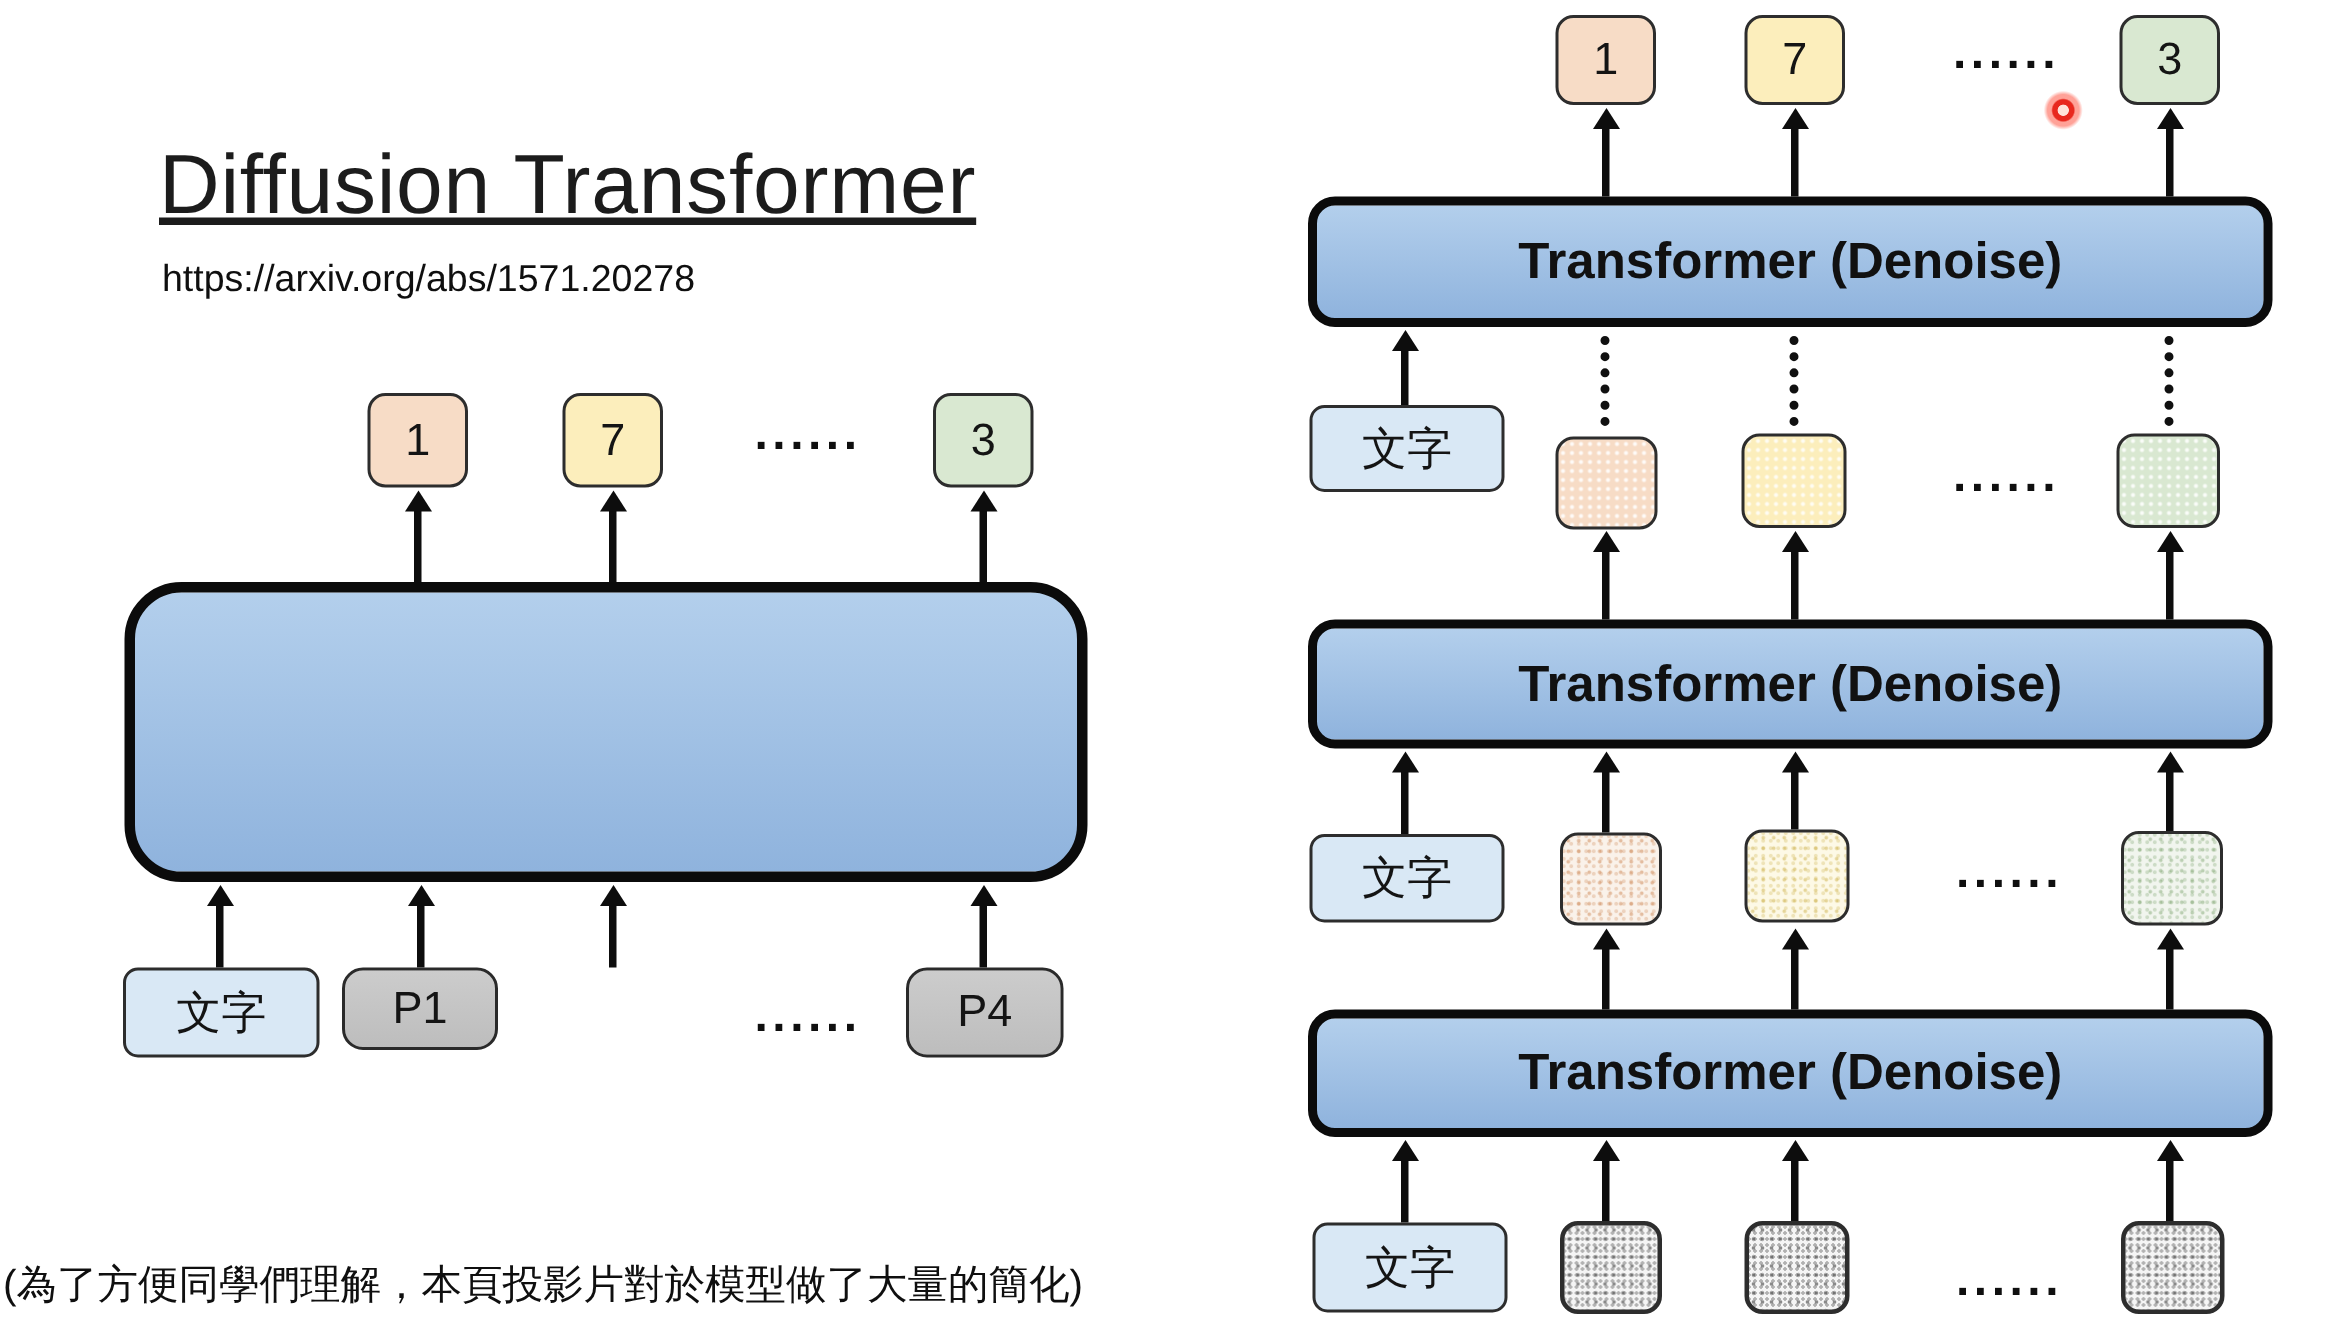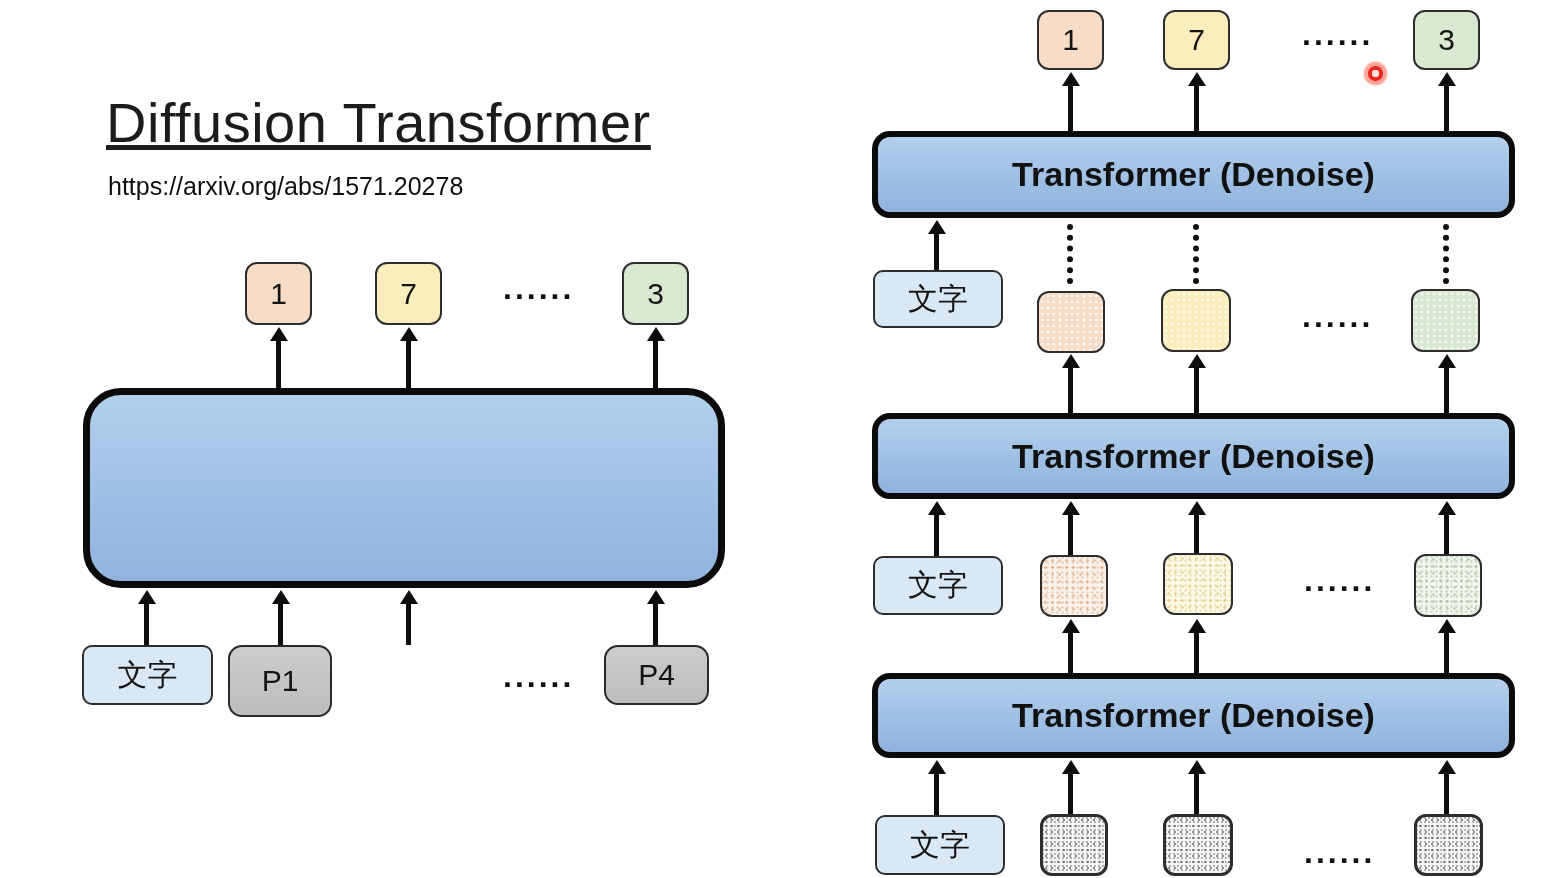--- a/index.html
+++ b/index.html
@@ -124,24 +124,25 @@
   <div class="arr" style="left:653px;top:340px;height:48px;"></div>
 
   <div class="abs bigbox"></div>
 
   <div class="arr" style="left:144px;top:603px;height:42px;"></div>
   <div class="arr" style="left:278px;top:603px;height:42px;"></div>
   <div class="arr" style="left:406px;top:603px;height:42px;"></div>
   <div class="arr" style="left:653px;top:603px;height:42px;"></div>
 
   <div class="abs token blue" style="left:82px;top:645px;width:131px;height:60px;">文字</div>
-  <div class="abs token gray" style="left:228px;top:645px;width:104px;height:72px;">P1</div>
+  <div class="abs token gray" style="left:228px;top:645px;width:104px;height:55px;">P1</div>
   <span class="abs hdots" style="left:503px;top:660px;">......</span>
   <div class="abs token gray" style="left:604px;top:645px;width:105px;height:60px;">P4</div>
 
+  <div class="abs footnote" style="left:2px;top:838px;">(為了方便同學們理解，本頁投影片對於模型做了大量的簡化)</div>
 
   <div class="abs token peach" style="left:1037px;top:10px;width:67px;height:60px;">1</div>
   <div class="abs token yellow" style="left:1163px;top:10px;width:67px;height:60px;">7</div>
   <span class="abs hdots" style="left:1302px;top:18px;">......</span>
   <div class="abs token green" style="left:1413px;top:10px;width:67px;height:60px;">3</div>
 
   <div class="abs laser"></div>
 
   <div class="arr" style="left:1068px;top:85px;height:46px;"></div>
   <div class="arr" style="left:1194px;top:85px;height:46px;"></div>

